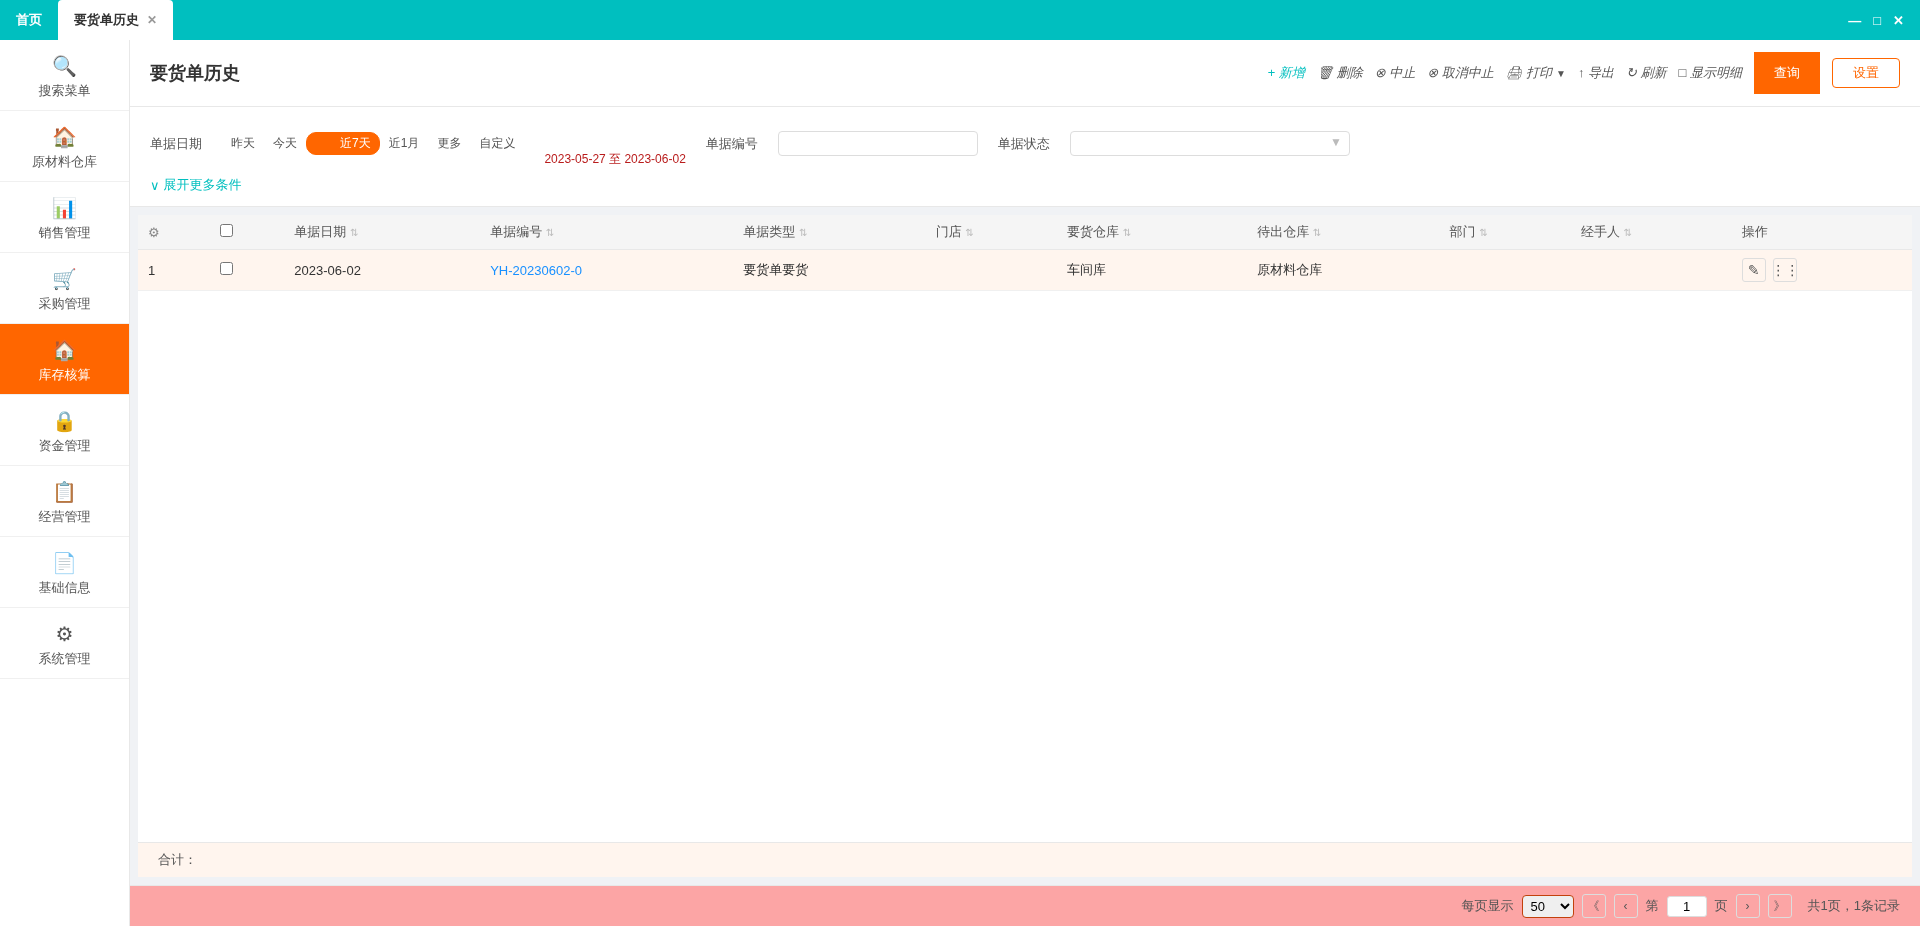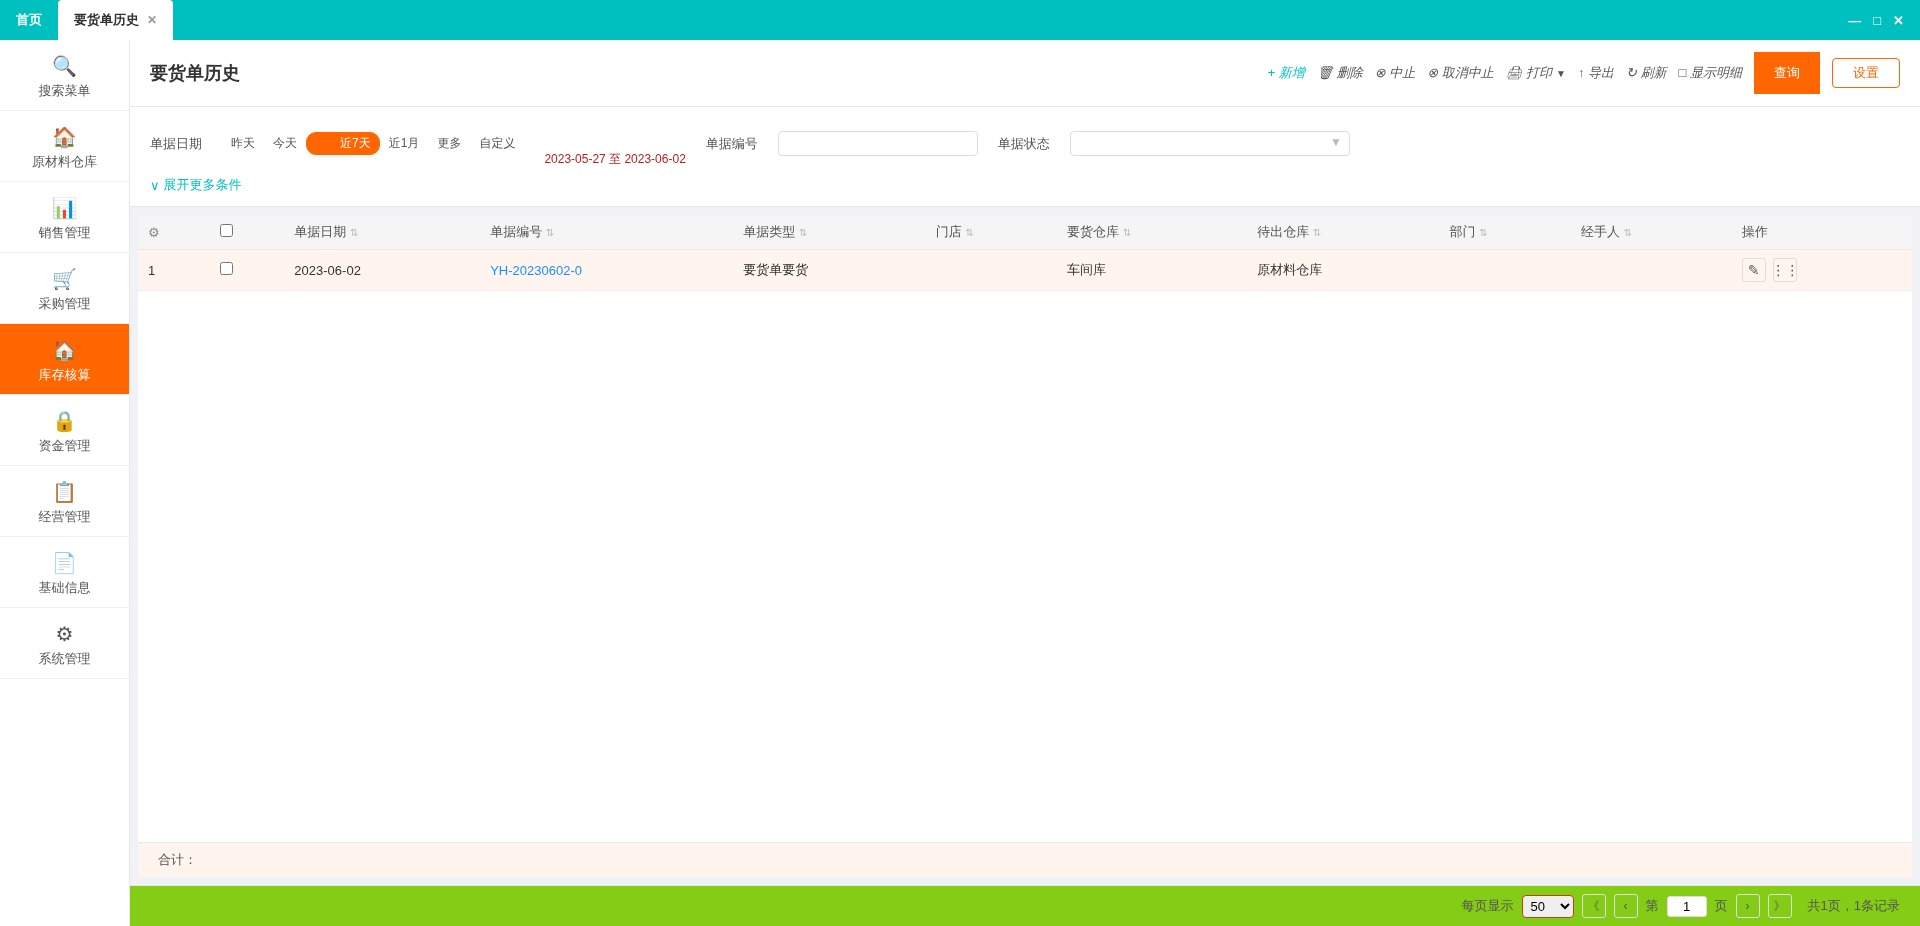--- a/index.html
+++ b/index.html
@@ -271,21 +271,21 @@
       background: #fff5ee;
       padding: 8px 20px;
       border-top: 1px solid #e8e8e8;
       color: #555;
       font-size: 13px;
       flex-shrink: 0;
     }
 
     
     .pagination {
-      background: #84cc16;
+      background: #fca5a5;
       padding: 8px 20px;
       display: flex;
       align-items: center;
       justify-content: flex-end;
       gap: 8px;
       border-top: 1px solid #e8e8e8;
       flex-shrink: 0;
     }
     .pagination-label { color: #555; }
     .pagination-select {

